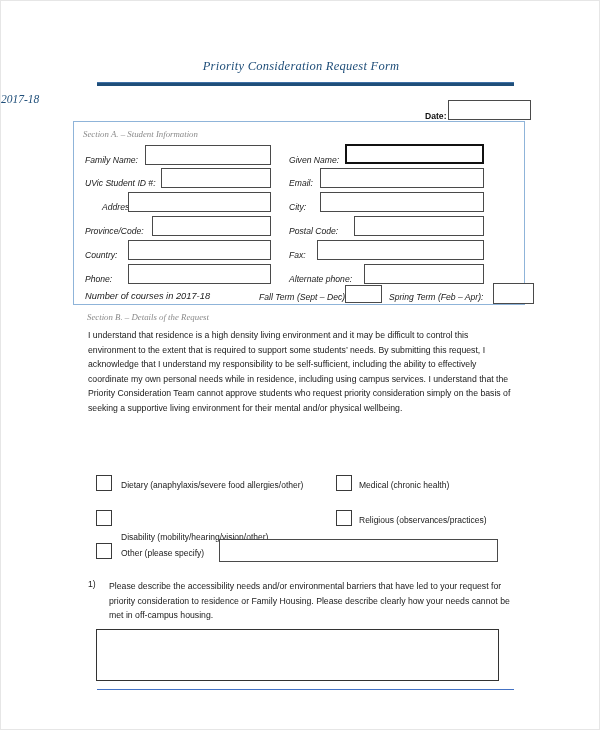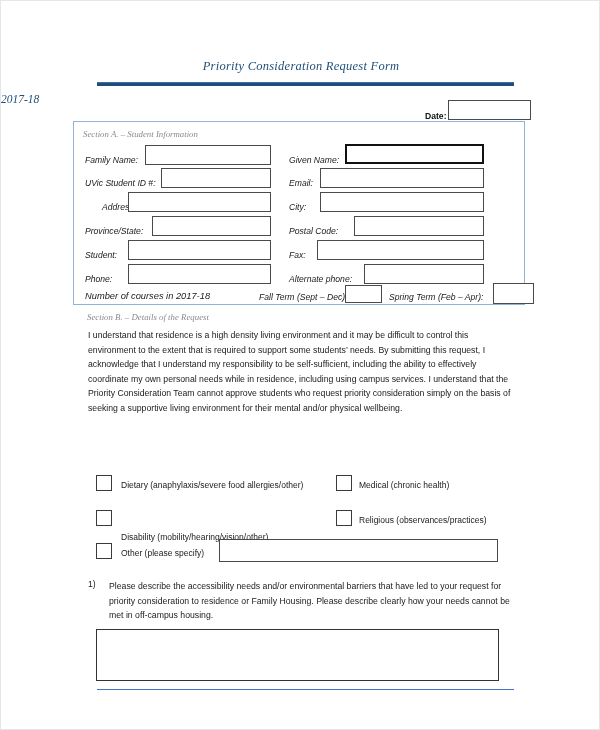--- a/index.html
+++ b/index.html
@@ -199,26 +199,26 @@
   <div class="lbl" style="left:84px; top:178px;">UVic Student ID #:</div>
   <div class="fbox" style="left:160px; top:167px; width:110px; height:20px;"></div>
   <div class="lbl" style="left:288px; top:178px;">Email:</div>
   <div class="fbox" style="left:319px; top:167px; width:164px; height:20px;"></div>
 
   <div class="lbl" style="left:101px; top:202px;">Address:</div>
   <div class="fbox" style="left:127px; top:191px; width:143px; height:20px;"></div>
   <div class="lbl" style="left:288px; top:202px;">City:</div>
   <div class="fbox" style="left:319px; top:191px; width:164px; height:20px;"></div>
 
-  <div class="lbl" style="left:84px; top:226px;">Province/State:</div>
+  <div class="lbl" style="left:84px; top:226px;">Province/Code:</div>
   <div class="fbox" style="left:151px; top:215px; width:119px; height:20px;"></div>
   <div class="lbl" style="left:288px; top:226px;">Postal Code:</div>
   <div class="fbox" style="left:353px; top:215px; width:130px; height:20px;"></div>
 
-  <div class="lbl" style="left:84px; top:250px;">Student:</div>
+  <div class="lbl" style="left:84px; top:250px;">Country:</div>
   <div class="fbox" style="left:127px; top:239px; width:143px; height:20px;"></div>
   <div class="lbl" style="left:288px; top:250px;">Fax:</div>
   <div class="fbox" style="left:316px; top:239px; width:167px; height:20px;"></div>
 
   <div class="lbl" style="left:84px; top:274px;">Phone:</div>
   <div class="fbox" style="left:127px; top:263px; width:143px; height:20px;"></div>
   <div class="lbl" style="left:288px; top:274px;">Alternate phone:</div>
   <div class="fbox" style="left:363px; top:263px; width:120px; height:20px;"></div>
 
   <div class="lbl" style="left:84px; top:291px; font-size:9.3px;">Number of courses in 2017-18</div>

